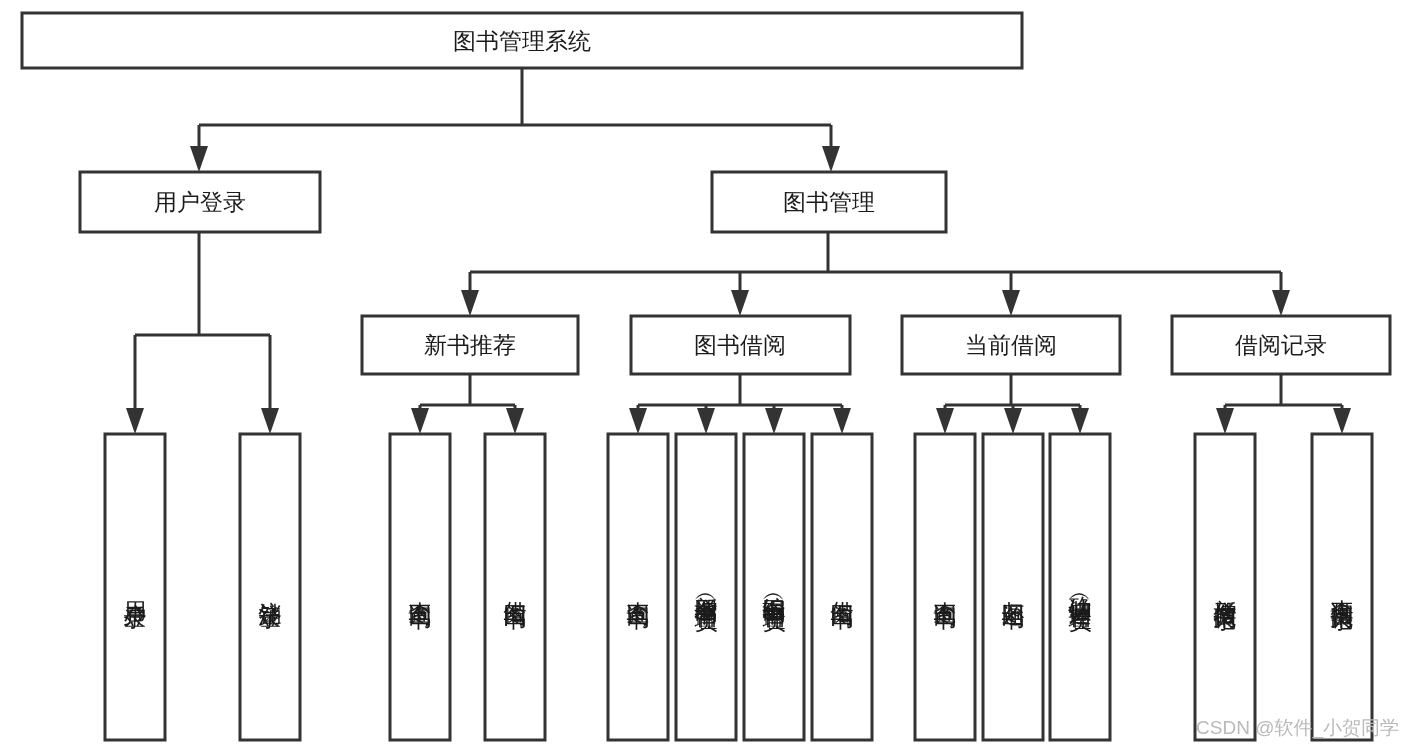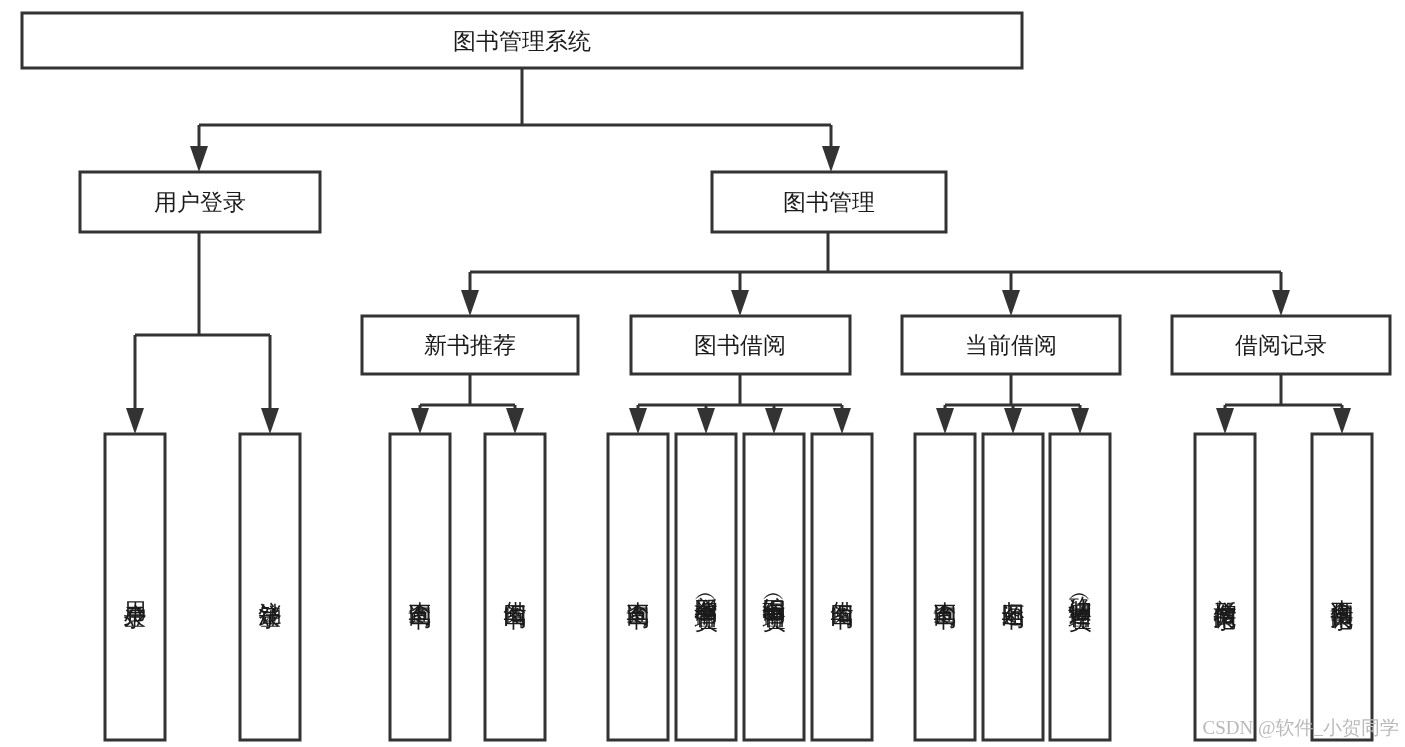--- a/index.html
+++ b/index.html
@@ -63,21 +63,21 @@
     align-items: center;
     justify-content: center;
     white-space: nowrap;
     pointer-events: none;
     user-select: none;
   }
   .watermark {
     position: absolute;
     right: 6px;
     bottom: 6px;
-    font-family: Liberation Serif, serif;
+    font-family: Liberation Sans, sans-serif;
     font-size: 19px;
     color: #b9b9b9;
     white-space: nowrap;
     user-select: none;
     padding-left: 8px;
   }
 </style>
 </head>
 <body>
 

